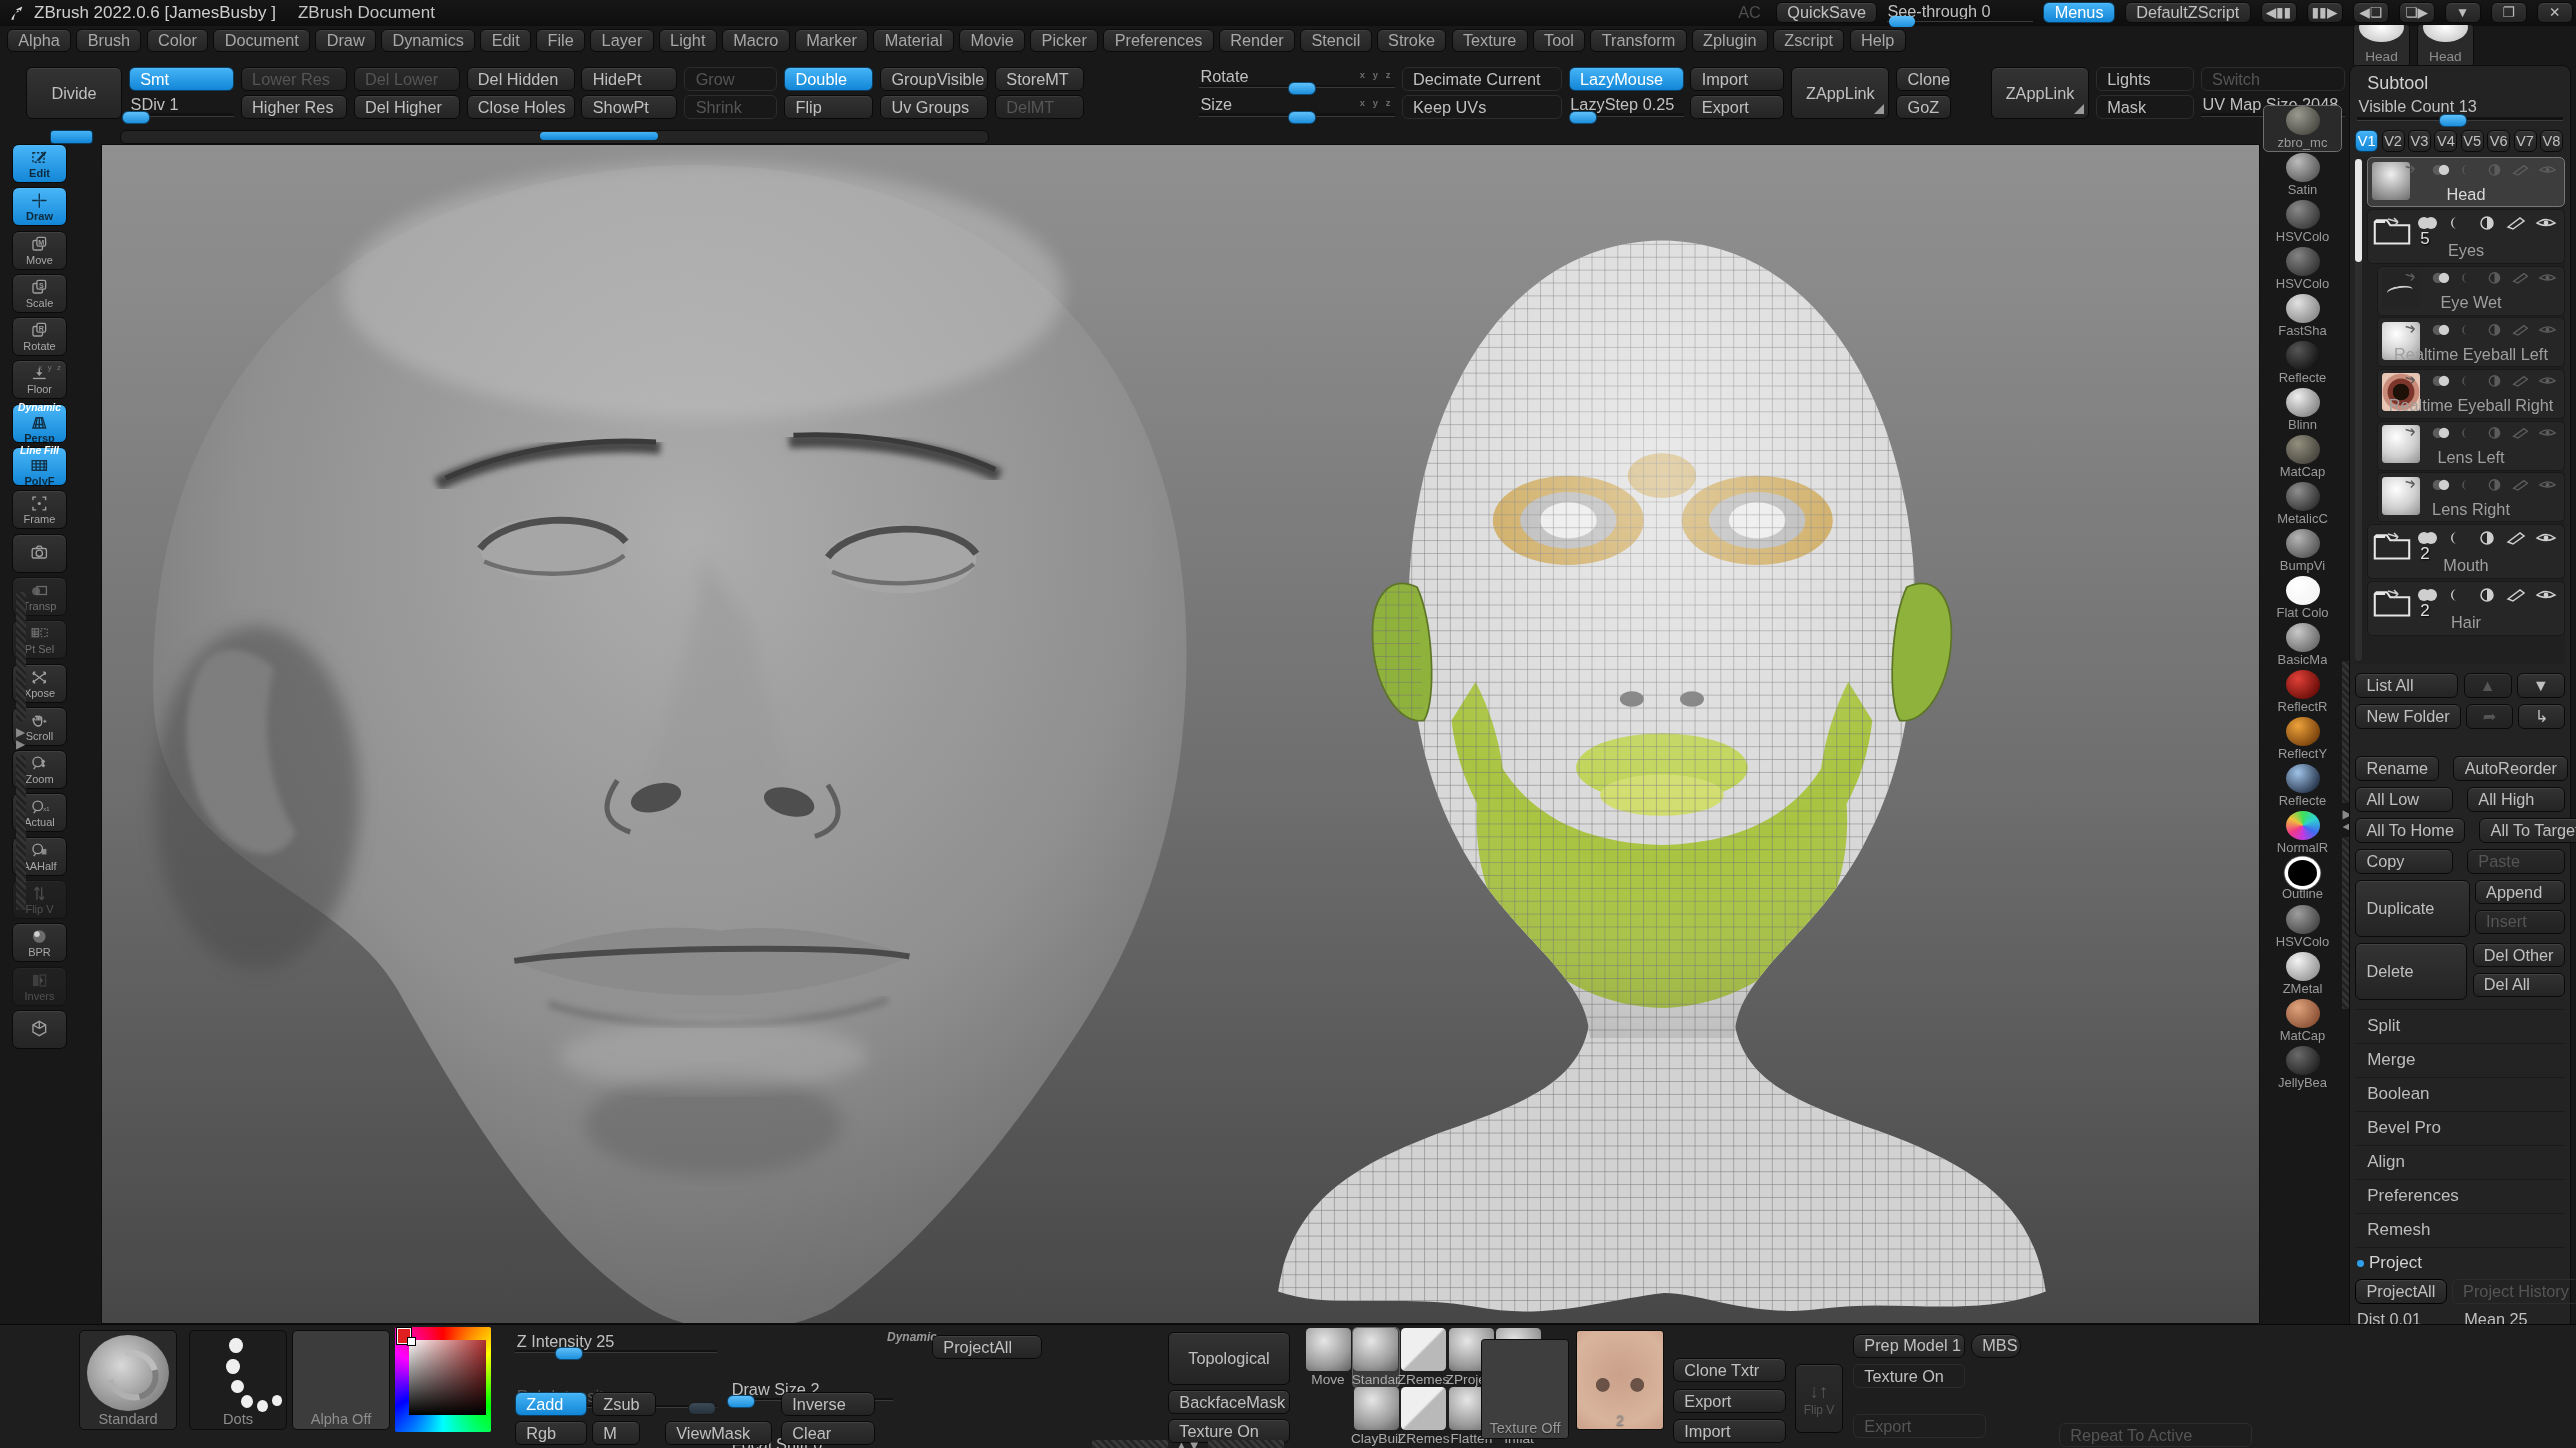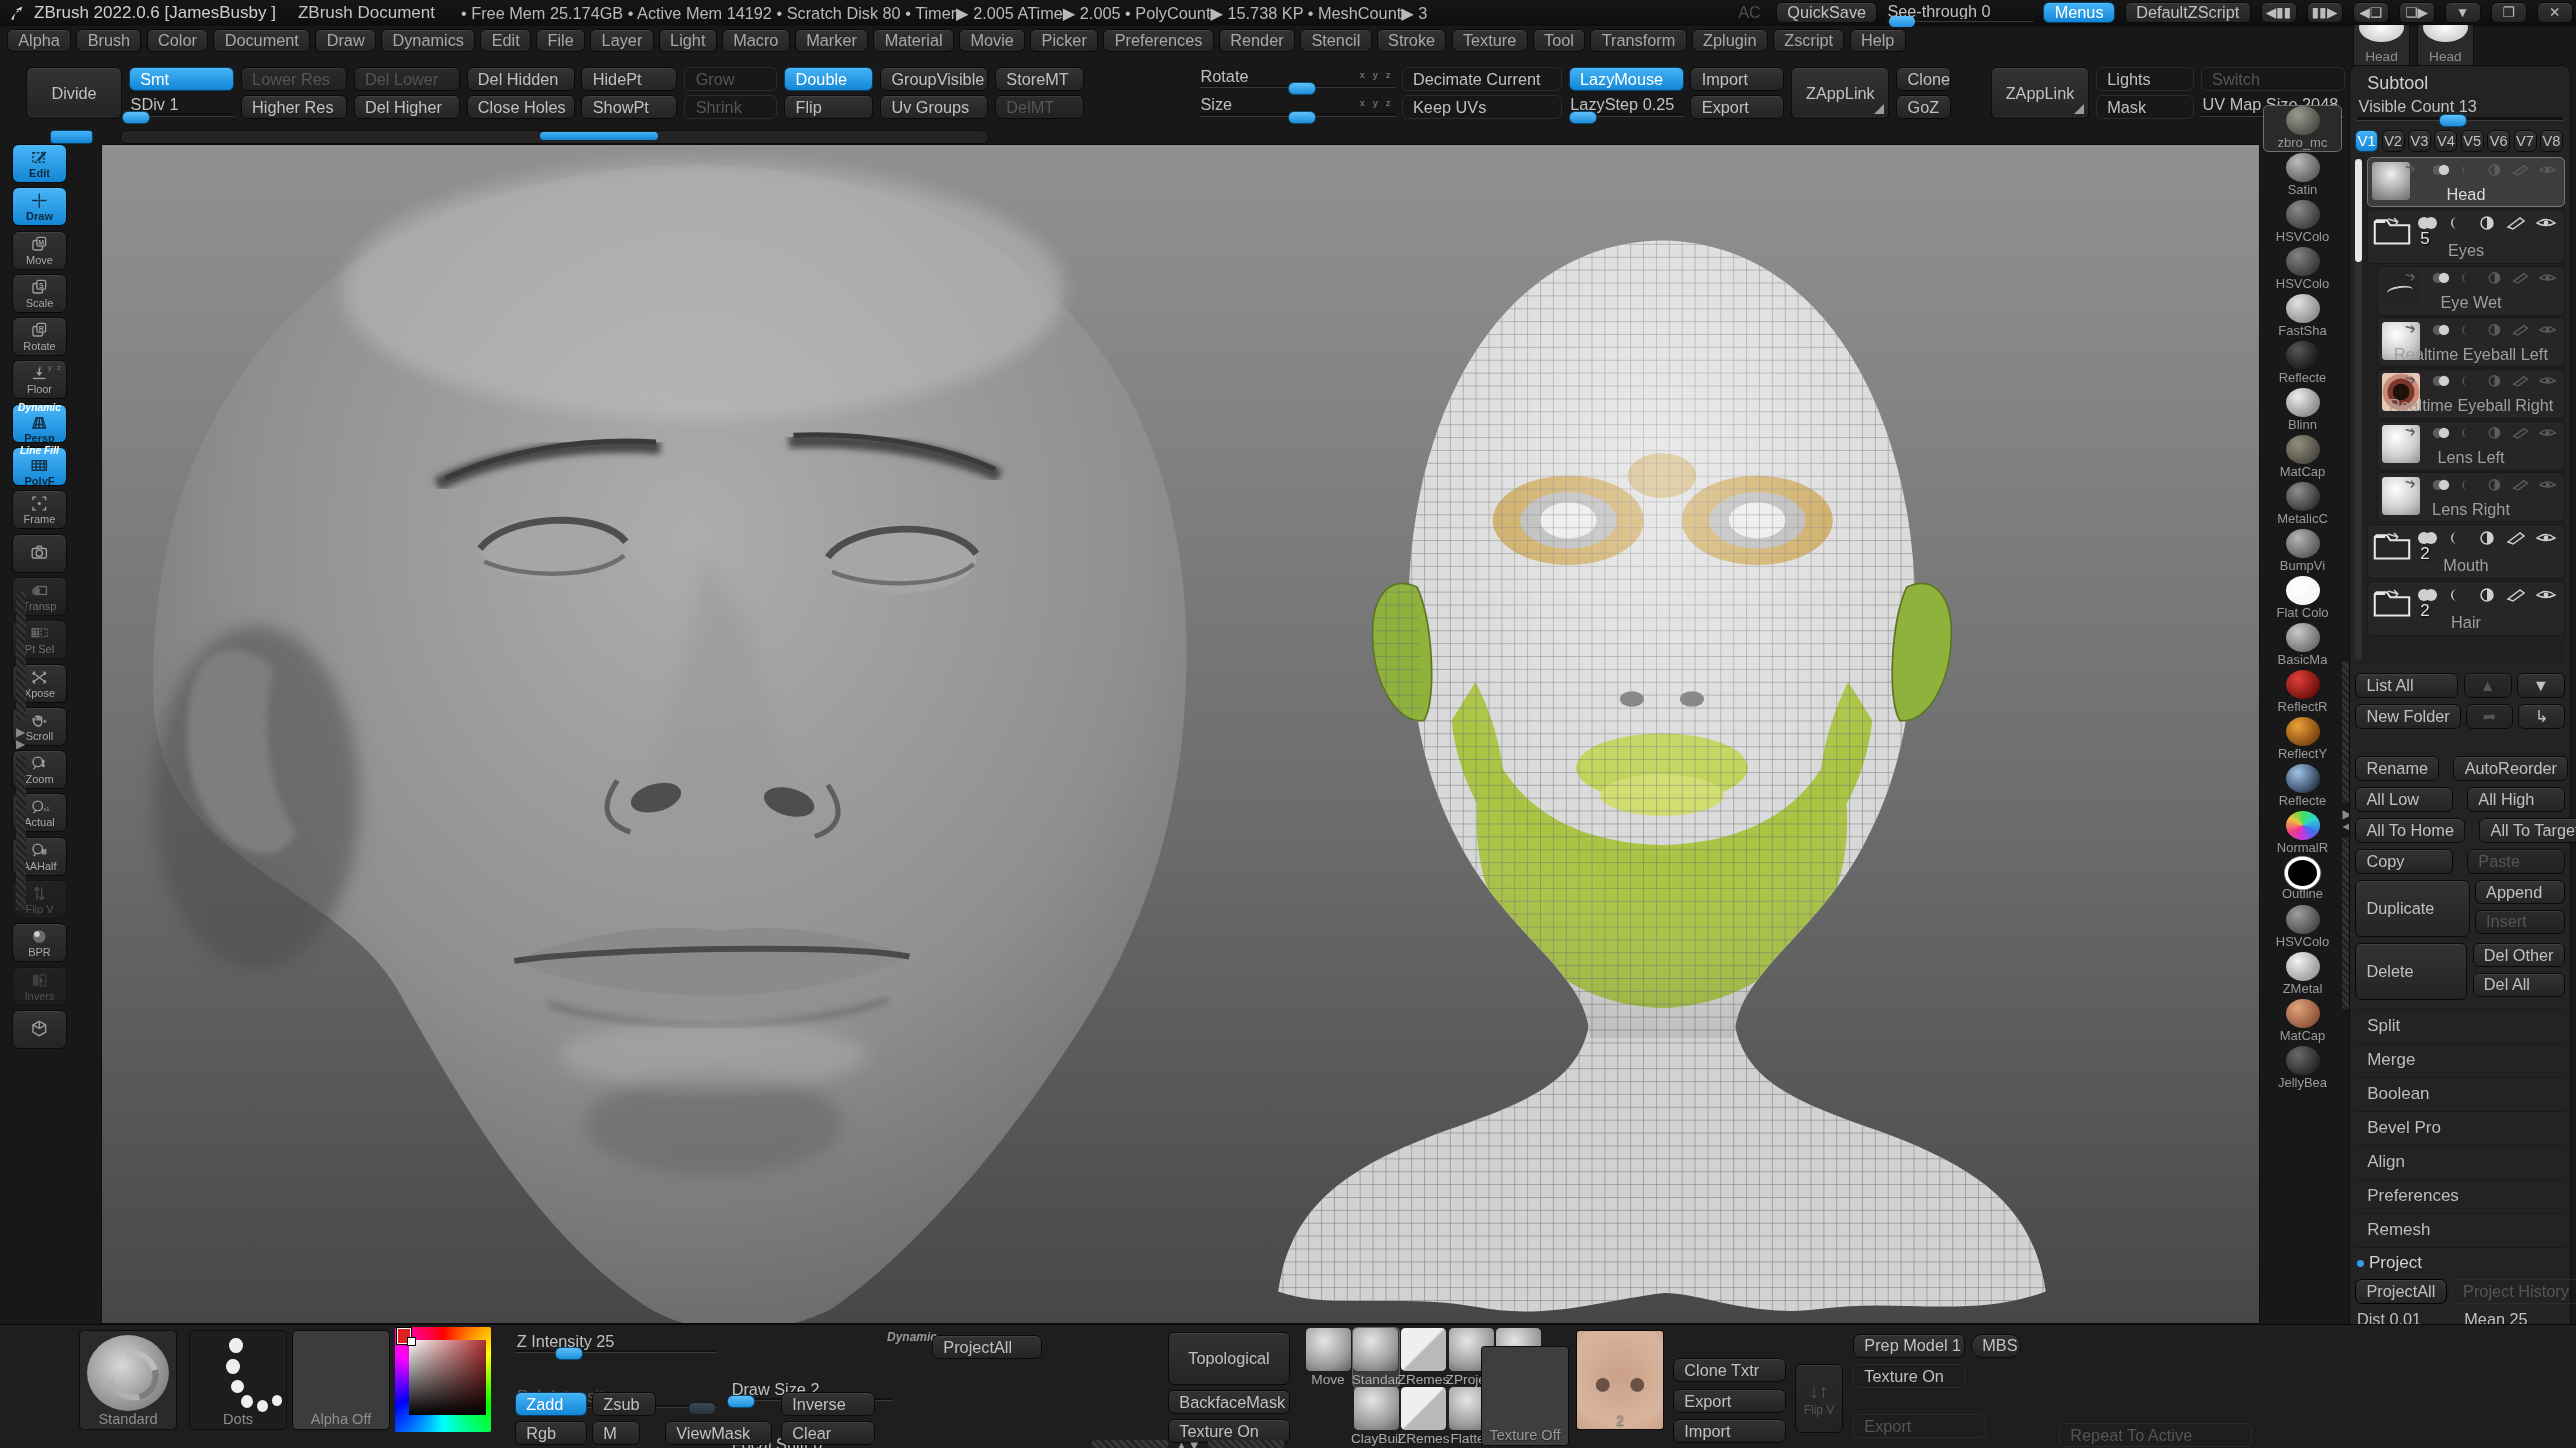--- a/index.html
+++ b/index.html
@@ -151,21 +151,20 @@
 <body>
 
 <div class="abs titlebar">
   <span class="logo">
     <svg viewBox="0 0 24 24" width="22" height="19">
         <path d="M6 20c2-6 5-9 10-11l-4-2 8-4-2 6-2-2c-4 3-6 6-7 13z" fill="#ddd"></path>
       </svg>
   </span>
   <span class="ttl">ZBrush 2022.0.6 [JamesBusby ]</span>
   <span class="doc">ZBrush Document</span>
-  <span class="stats">• Free Mem 25.174GB • Active Mem 14192 • Scratch Disk 80 •  Timer▶ 2.005 ATime▶ 2.005 • PolyCount▶ 15.738 KP  • MeshCount▶ 3</span>
   <div class="tb-right">
     <span class="ac">AC</span>
     <div class="btn tb-btn">QuickSave</div>
     <div class="tb-see">
       <span>See-through 0</span>
       <div class="track"></div><div class="handle"></div>
     </div>
     <div class="btn tb-btn on">Menus</div>
     <div class="btn tb-btn">DefaultZScript</div>
     <div class="btn tb-btn winbtn">◀▮▮</div>
@@ -1222,21 +1221,21 @@
       <div class="mini">
         <div class="mico"></div>
         <div class="mlab2">Flatten</div>
       </div>
       <div class="mini">
         <div class="mico"></div>
         <div class="mlab2">Inflat</div>
       </div>
     </div>
 
-  <div class="texthumb" style="left:1481px;top:21px;background:#3e3e3e">
+  <div class="texthumb" style="left:1481px;top:14px;background:#3e3e3e">
     <div class="texlab">Texture Off</div>
   </div>
   <div class="texthumb skin" style="left:1576px;top:5.2px">
     <div class="texlab">2</div>
   </div>
   <div class="abs btn" style="left:1673px;top:33px;width:113px;border-radius:6.9px">Clone Txtr</div>
   <div class="abs btn" style="left:1673px;top:64px;width:113px;border-radius:6.9px">Export</div>
   <div class="abs btn" style="left:1673px;top:94px;width:113px;border-radius:6.9px">Import</div>
   <div class="abs btn disabled" style="left:1795px;top:39px;width:48px;height:69px;flex-direction:column;justify-content:center;font-size:12px">
     <span style="font-size:19px">↓↑</span>

